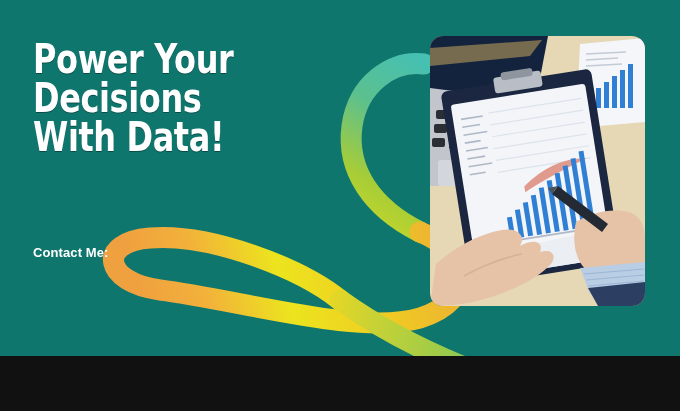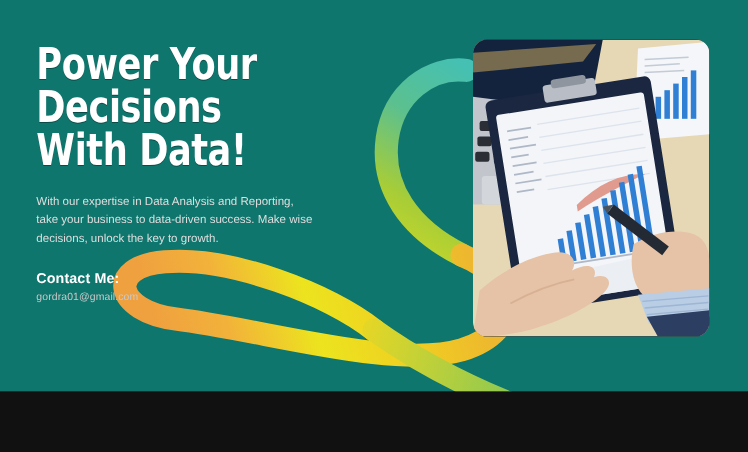--- a/index.html
+++ b/index.html
@@ -136,28 +136,24 @@
                C 210 233, 300 268, 340 300" stroke="url(#gradLoop)" stroke-width="21" stroke-linecap="round" fill="none"></path>
 
       <path d="M 340 300
                C 390 336, 470 378, 600 411" stroke="url(#gradTail)" stroke-width="21" stroke-linecap="round" fill="none"></path>
     </svg>
   </div>
 
   <div id="text-col">
     <h1 id="headline">Power Your Decisions
 With Data!</h1>
-    <p id="subcopy">With our expertise in Data Analysis and Reporting,
-take your business to data-driven success. Make wise
-decisions, unlock the key to growth.</p>
   </div>
 
   <div id="contact-block">
     <p id="contact-label">Contact Me:</p>
-    <p id="contact-email">gordra01@gmail.com</p>
   </div>
 
   <div id="photo-panel">
     <svg width="215" height="270" viewBox="0 0 215 270" xmlns="http://www.w3.org/2000/svg">
 
       <rect x="0" y="0" width="215" height="270" fill="#e6d8b4"></rect>
 
       <path d="M0 0 L118 0 L104 74 L0 60 Z" fill="#14233d"></path>
       <path d="M0 12 L112 4 L100 20 L0 30 Z" fill="#c8a85f" opacity="0.55"></path>
 

